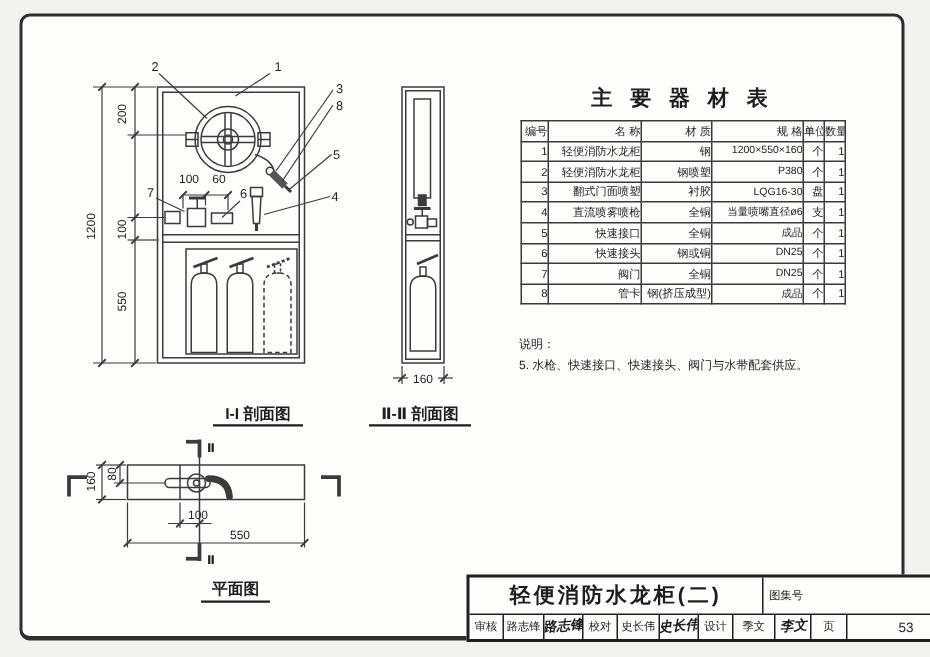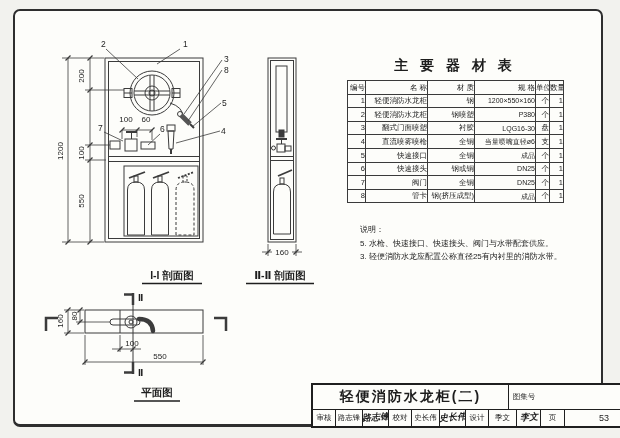--- a/index.html
+++ b/index.html
@@ -30,21 +30,21 @@
   }
   table.equip th,table.equip td{
     border:1px solid #3a3a3a;font-size:7.5px;font-weight:normal;
     padding:0;text-align:right;height:12.6px;line-height:1;overflow:hidden;white-space:nowrap;
   }
   table.equip td.name{text-align:right;padding-left:3px;}
   table.equip td.spec{font-size:7px;}
 
   .notes{
     position:absolute;left:346px;top:223px;width:254px;
-    font-size:8px;line-height:13.5px;margin-left:14px;
+    font-size:8px;line-height:13.5px;
   }
   .notes .note-line{white-space:nowrap;}
 
   .tblock{
     position:absolute;left:311px;top:383px;width:334px;height:45px;
     box-sizing:border-box;border:2px solid #1f1f1f;background:#fdfdfa;
     display:flex;flex-direction:column;
   }
   .tb-row1{display:flex;flex:1.45;border-bottom:1.5px solid #1f1f1f;min-height:0;}
   .tb-row2{display:flex;flex:1;min-height:0;}
@@ -344,21 +344,20 @@
     <td class="spec">成品</td>
     <td>个</td>
     <td>1</td>
   </tr>
 </tbody>
   </table>
 
 <div class="notes">
   <div class="note-line">说明：</div>
   <div class="note-line">5. 水枪、快速接口、快速接头、阀门与水带配套供应。</div>
-  <div class="note-line">3. 轻便消防水龙应配置公称直径25有内衬里的消防水带。</div>
 </div>
 
 <div class="tblock">
   <div class="tb-row1">
     <div class="tb-cell tb-dtitle">轻便消防水龙柜(二)</div>
     <div class="tb-cell tb-alabel">图集号</div>
   </div>
   <div class="tb-row2">
     <div class="tb-cell w23">审核</div>
     <div class="tb-cell w27">路志锋</div>

